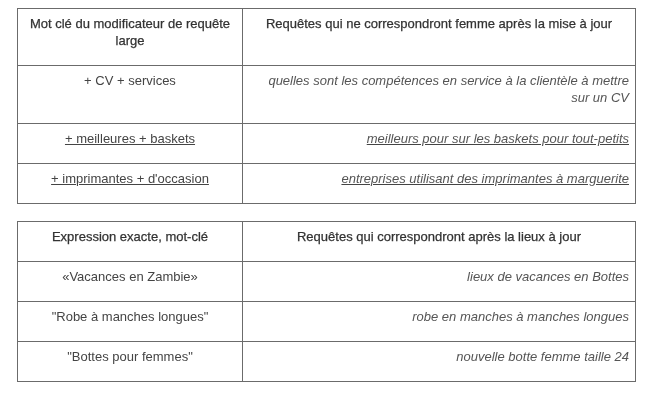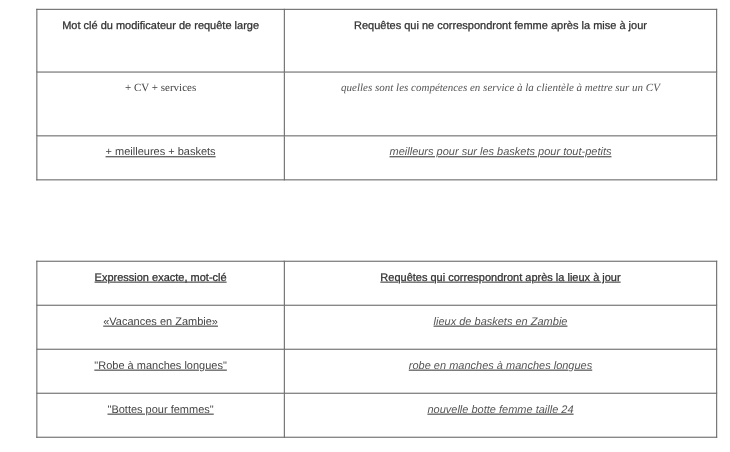--- a/index.html
+++ b/index.html
@@ -1,30 +1,30 @@
 <!DOCTYPE html>
 <html><head>
 <meta charset="utf-8">
 <style>
   html, body { margin: 0; padding: 0; background: #ffffff; }
   body { width: 664px; height: 411px; position: relative; overflow: hidden;
          font-family: "Liberation Sans", "DejaVu Sans", sans-serif; color: #444; }
   table { position: absolute; left: 17px; width: 618px; border-collapse: collapse;
-          table-layout: fixed; font-size: 10px; margin-left: 16px; }
+          table-layout: fixed; font-size: 13px; }
   td, th { border: 1px solid #6b6b6b; text-align: center; vertical-align: top;
            padding: 6px 6px 0 6px; line-height: 17px; }
   th { font-weight: normal; color: #333; -webkit-text-stroke: 0.25px #333; }
   td { color: #444; }
-  td.q { font-style: italic; color: #555; }
+  td.q { font-style: italic; color: #555; text-align: right; }
   col.c1 { width: 225px; }
   col.c2 { width: 393px; }
   #t1 { top: 8px; }
-  #t2 { top: 237px; text-decoration: underline; }
+  #t2 { top: 221px; }
   #t1 tr.h { height: 57px; }
-  #t1 tr.r1 { height: 58px; font-family: Liberation Serif, serif; }
+  #t1 tr.r1 { height: 58px; }
   #t1 tr.r { height: 40px; text-decoration: underline; }
   #t2 tr { height: 40px; }
 </style>
 </head>
 <body>
 
 <table id="t1">
   <colgroup>
       <col class="c1">
       <col class="c2">
@@ -35,36 +35,40 @@
     <th>Requêtes qui ne correspondront femme après la mise à jour</th>
   </tr>
   <tr class="r1">
     <td>+ CV + services</td>
     <td class="q">quelles sont les compétences en service à la clientèle à mettre sur un CV</td>
   </tr>
   <tr class="r">
     <td>+ meilleures + baskets</td>
     <td class="q">meilleurs pour sur les baskets pour tout-petits</td>
   </tr>
+  <tr class="r">
+    <td>+ imprimantes + d'occasion</td>
+    <td class="q">entreprises utilisant des imprimantes à marguerite</td>
+  </tr>
 </tbody>
   </table>
 
 <table id="t2">
   <colgroup>
       <col class="c1">
       <col class="c2">
     </colgroup>
   <tbody>
       <tr>
     <th>Expression exacte, mot-clé</th>
     <th>Requêtes qui correspondront après la lieux à jour</th>
   </tr>
   <tr>
     <td>«Vacances en Zambie»</td>
-    <td class="q">lieux de baskets en Zambie</td>
+    <td class="q">lieux de vacances en Bottes</td>
   </tr>
   <tr>
     <td>"Robe à manches longues"</td>
     <td class="q">robe en manches à manches longues</td>
   </tr>
   <tr>
     <td>"Bottes pour femmes"</td>
     <td class="q">nouvelle botte femme taille 24</td>
   </tr>
 </tbody>

